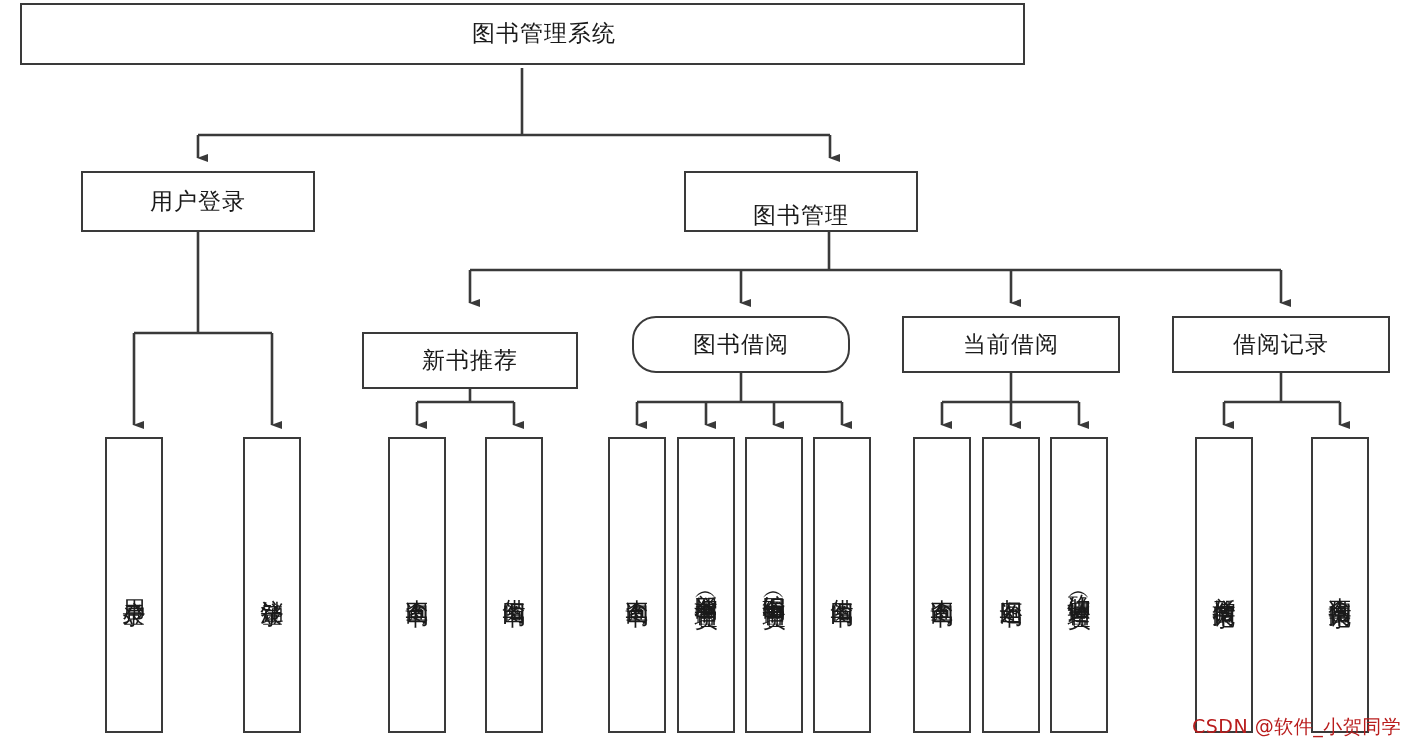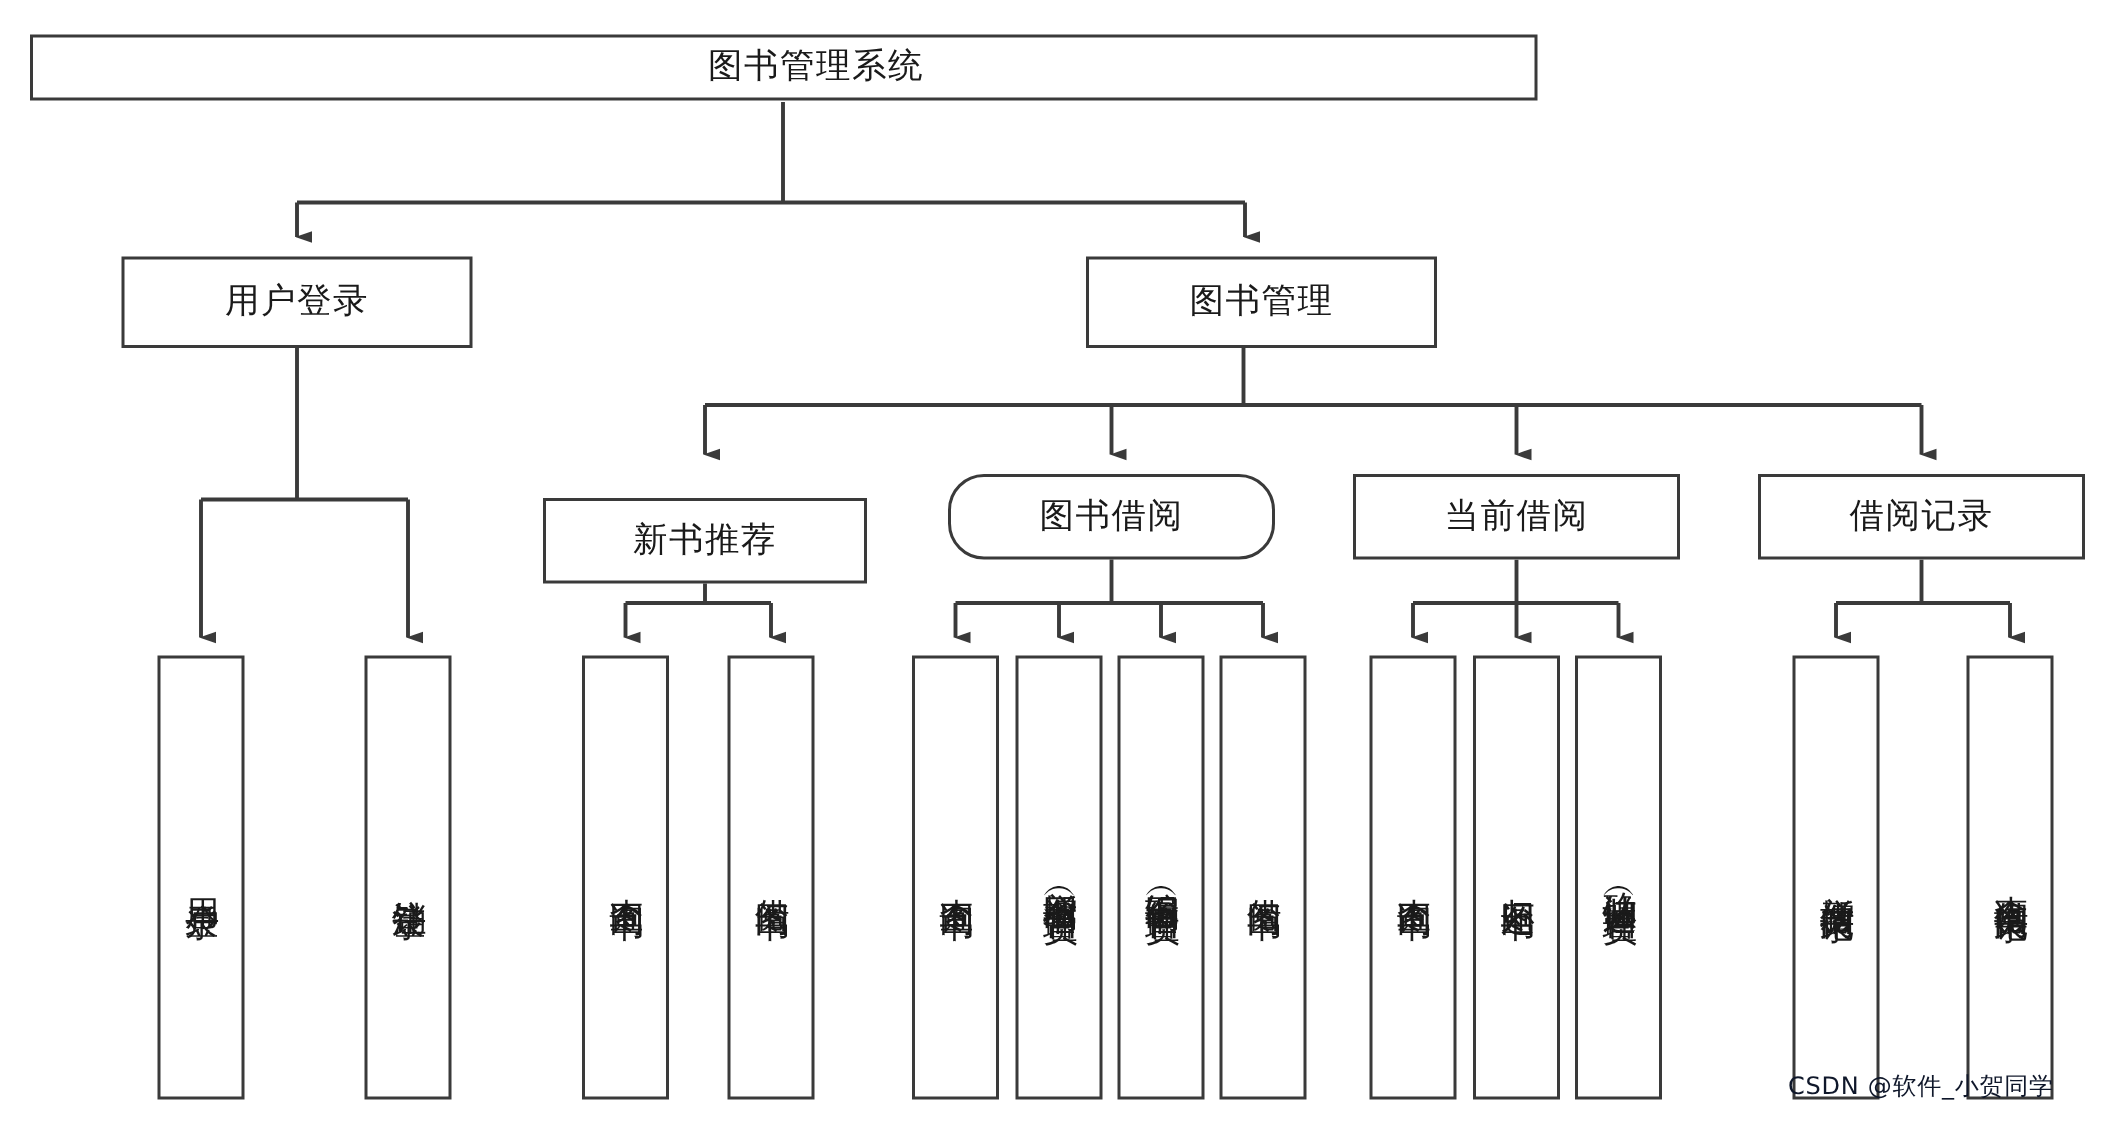--- a/index.html
+++ b/index.html
@@ -52,22 +52,22 @@
     text-align: center;
   }
   .node.vert .vlabel {
     writing-mode: vertical-rl;
     text-orientation: upright;
     display: block;
     max-height: 100%;
   }
   .watermark {
     position: absolute;
-    color: #0f172a;
-    font-size: 16px;
+    color: #b91c1c;
+    font-size: 19px;
     letter-spacing: 0.5px;
     white-space: nowrap;
     user-select: none;
   }
 </style>
 </head>
 <body>
 
 <div id="canvas">
 
@@ -114,28 +114,28 @@
       <path d="M1011,402 L1011,425" marker-end="url(#arrow)"></path>
       <path d="M1079,402 L1079,425" marker-end="url(#arrow)"></path>
 
       <path d="M1281,373 L1281,402"></path>
       <path d="M1224,402 L1340,402"></path>
       <path d="M1224,402 L1224,425" marker-end="url(#arrow)"></path>
       <path d="M1340,402 L1340,425" marker-end="url(#arrow)"></path>
     </g>
   </svg>
 
-  <div class="node horiz" style="left:20px; top:23px; width:1005px; height:44px;padding-left:43px;">
+  <div class="node horiz" style="left:20px; top:3px; width:1005px; height:62px;padding-left:43px;">
     <span>图书管理系统</span>
   </div>
 
   <div class="node horiz" style="left:81px; top:171px; width:234px; height:61px;">
     <span>用户登录</span>
   </div>
-  <div class="node horiz" style="left:724px; top:171px; width:234px; height:61px;">
+  <div class="node horiz" style="left:684px; top:171px; width:234px; height:61px;align-items:flex-end;">
     <span>图书管理</span>
   </div>
 
   <div class="node horiz" style="left:362px; top:316px; width:216px; height:57px;margin-top:16px;">
     <span>新书推荐</span>
   </div>
   <div class="node horiz" style="left:632px; top:316px; width:218px; height:57px;border-radius:24px;">
     <span>图书借阅</span>
   </div>
   <div class="node horiz" style="left:902px; top:316px; width:218px; height:57px;">

